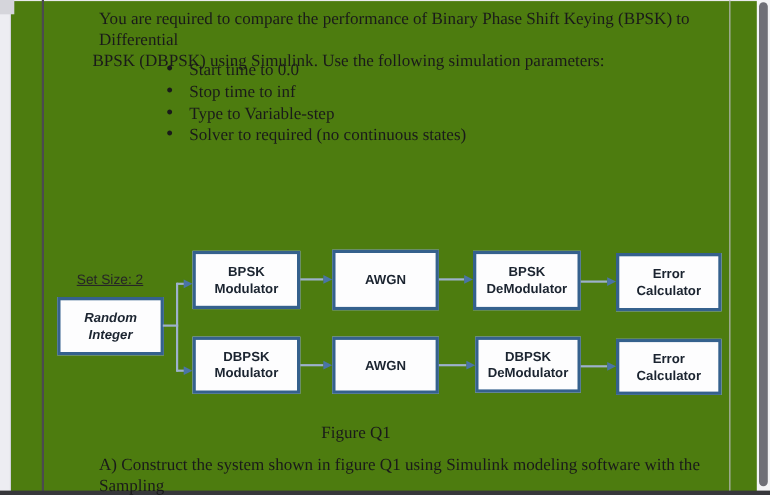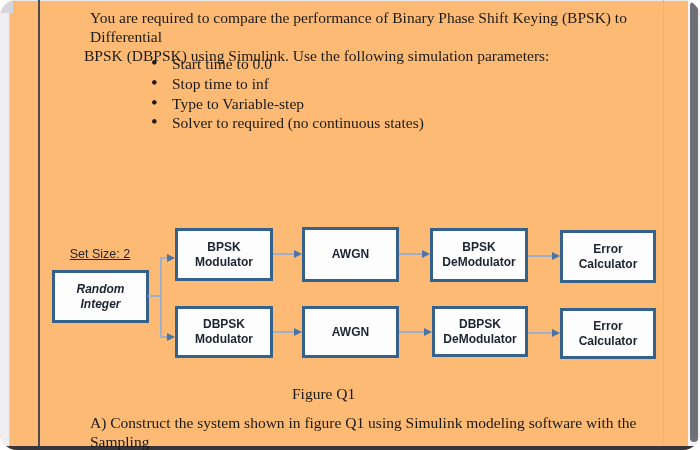--- a/index.html
+++ b/index.html
@@ -1,17 +1,17 @@
 <!DOCTYPE html>
 <html><head>
 <meta charset="utf-8">
 <style>
   html,body{margin:0;padding:0;background:#fff;}
-  #screen{position:relative;width:700px;height:450px;overflow:hidden;background:#fdba74;
-          font-family:"Liberation Serif", serif;border-radius:17px;}
+  #screen{position:relative;width:700px;height:450px;overflow:hidden;background:#4d7c0f;
+          font-family:"Liberation Serif", serif;}
 
   
   .left-strip{position:absolute;left:0;top:0;width:9px;height:450px;background:#ededf2;border-right:1px solid #d2d2da;}
   .corner-box{position:absolute;left:0;top:0;width:13px;height:13px;background:#d5d5db;}
   .page-border-left{position:absolute;left:38px;top:0;width:2px;height:450px;background:#4b4b4f;}
   .page-border-right{position:absolute;left:663px;top:0;width:1px;height:450px;background:#bdbdc4;}
   .scroll-track{position:absolute;left:688px;top:0;width:12px;height:450px;background:#f4f4f6;}
   .scroll-thumb{position:absolute;left:690px;top:2px;width:8px;height:440px;background:#6f6f77;border-radius:4px;}
   .bottom-strip{position:absolute;left:0;top:446px;width:700px;height:4px;background:#37373b;}
   .top-hairline{position:absolute;left:0;top:0;width:700px;height:1px;background:#e9e9ec;}

